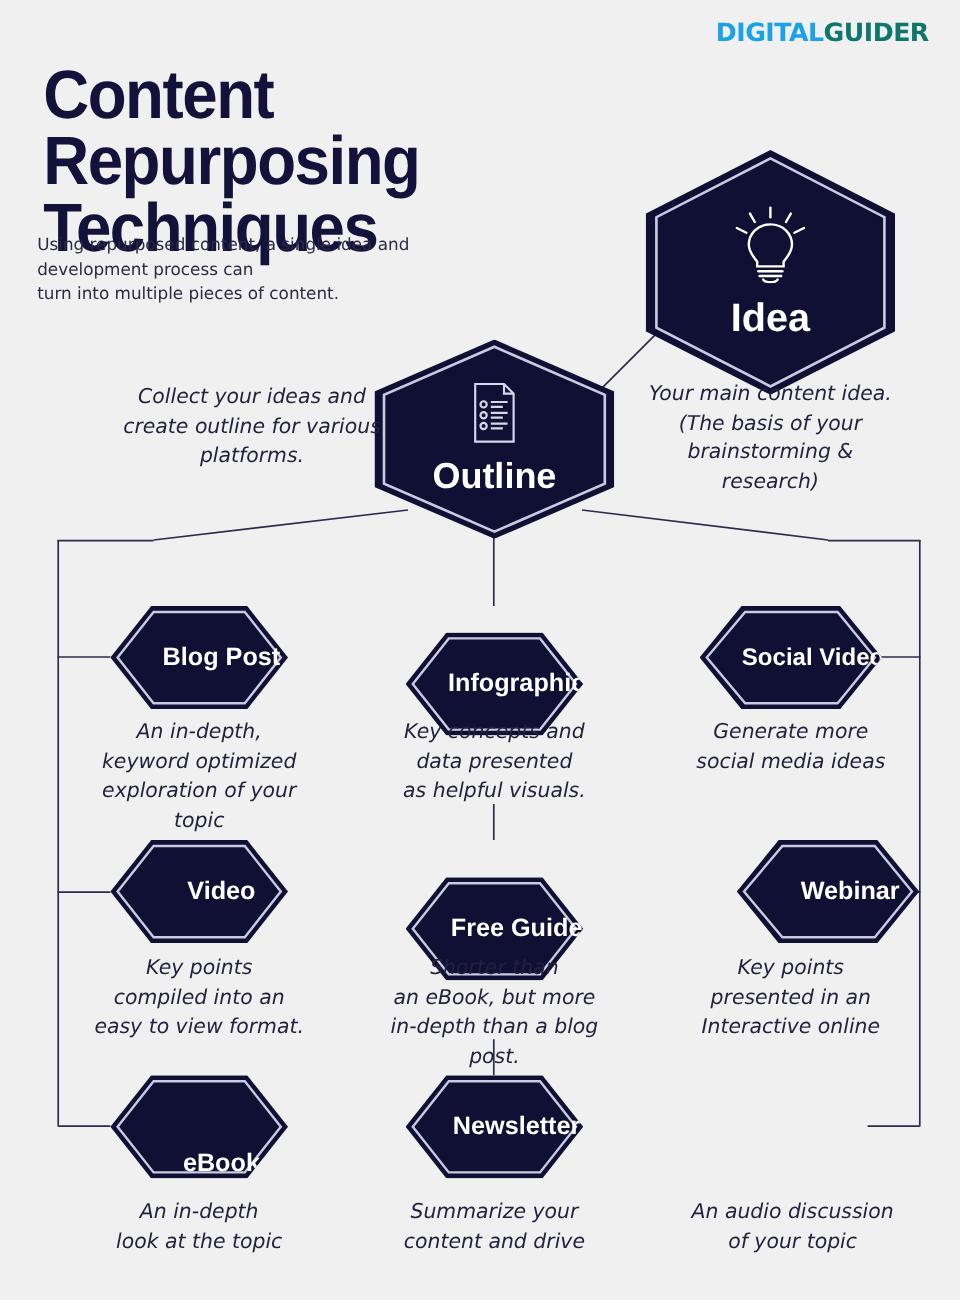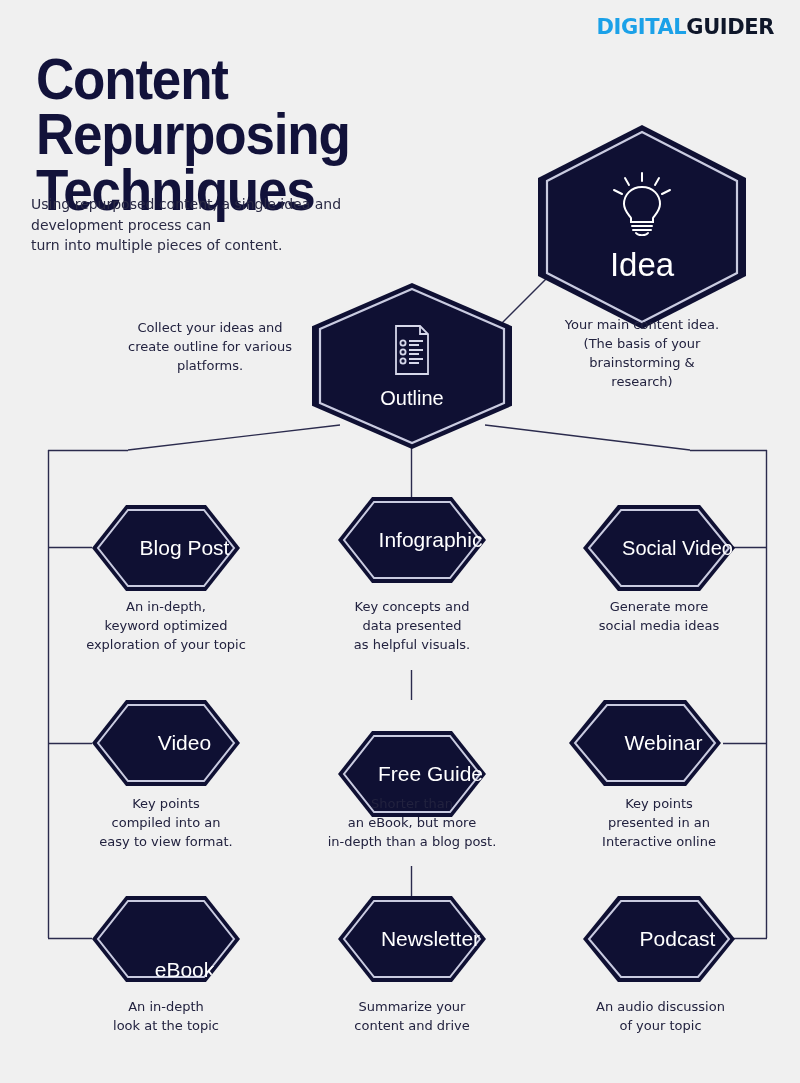--- a/index.html
+++ b/index.html
@@ -12,21 +12,21 @@
   #page{ position:relative; width:800px; height:1083px; background:#f0f0f0; }
 
   
   #logo{
     position:absolute; right:26px; top:17px;
     font-family:"DejaVu Sans", sans-serif;
     font-weight:bold; font-size:21px; letter-spacing:-0.4px;
     line-height:1;
   }
   #logo .blue{ color:#1ba1e8; }
-  #logo .red { color:#0f172a;margin-top:32px; }
+  #logo .red { color:#0f766e;margin-top:32px; }
 
   
   #title{
     position:absolute; left:36px; top:52px; width:520px;
     font-family:"Liberation Sans Narrow","Liberation Sans", sans-serif;
     font-weight:bold;
     font-size:57px; line-height:0.97;
     color:#12123a;
     letter-spacing:-1.3px;
     transform:scaleX(0.93); transform-origin:left top;
@@ -47,21 +47,21 @@
     flex-direction:column;
   }
   .hex .inner{
     position:absolute; left:0; top:0; width:100%; height:100%;
     pointer-events:none;
   }
   .hexlabel{
     position:relative; z-index:3;
     color:#ffffff;
     font-family:"Liberation Sans Narrow","Liberation Sans", sans-serif;
-    font-weight:normal;
+    font-weight:bold;
     letter-spacing:0px;
     white-space:nowrap;
   }
 
   
   .hex.big{
     width:208px; height:204px;
     clip-path:polygon(50% 0%, 100% 26%, 100% 74%, 50% 100%, 0% 74%, 0% 26%);
   }
   .hex.big .hexlabel{ font-size:33px; }
@@ -72,22 +72,23 @@
     clip-path:polygon(23% 0%, 77% 0%, 100% 50%, 77% 100%, 23% 100%, 0% 50%);
   }
   .hex.small .hexlabel{ font-size:21px;margin-left:37px; }
 
   .hexicon{ position:relative; z-index:3; margin-bottom:6px; }
 
   
   .desc{
     position:absolute;
     text-align:center;
-    font-size:13px; line-height:1.45;
+    font-size:17px; line-height:1.45;
     color:#22223f;
+    font-style:italic;
   }
 </style>
 </head>
 <body>
 
 <div id="page">
 
   <div id="logo">
     <span class="blue">DIGITAL</span><span class="red">GUIDER</span>
   </div>
@@ -169,21 +170,21 @@
           <circle cx="14" cy="38" r="2.6"></circle>
           <line x1="20" y1="18" x2="34" y2="18"></line>
           <line x1="20" y1="22" x2="30" y2="22"></line>
           <line x1="20" y1="27" x2="34" y2="27"></line>
           <line x1="20" y1="31" x2="30" y2="31"></line>
           <line x1="20" y1="36" x2="34" y2="36"></line>
           <line x1="20" y1="40" x2="30" y2="40"></line>
         </g>
       </svg>
     </span>
-    <span class="hexlabel" style="font-size:20px;">Outline</span>
+    <span class="hexlabel" style="font-size:30px;">Outline</span>
   </div>
   <div class="desc" style="left:100px; top:319px; width:220px; white-space:pre-line;">Collect your ideas and
 create outline for various
 platforms.</div>
 
   <div class="hex small" style="left:92px; top:505px;">
     <svg class="inner" viewBox="0 0 148 86">
       <polygon points="36,5 112,5 142,43 112,81 36,81 6,43" fill="none" stroke="#c9cbe0" stroke-width="2"></polygon>
     </svg>
     <span class="hexlabel">Blog Post</span>
@@ -204,21 +205,21 @@
 
   <div class="hex small" style="left:92px; top:896px;justify-content:flex-end;">
     <svg class="inner" viewBox="0 0 148 86">
       <polygon points="36,5 112,5 142,43 112,81 36,81 6,43" fill="none" stroke="#c9cbe0" stroke-width="2"></polygon>
     </svg>
     <span class="hexlabel">eBook</span>
   </div>
   <div class="desc" style="left:66px; top:998px; width:200px; white-space:pre-line;">An in-depth
 look at the topic</div>
 
-  <div class="hex small" style="left:338px; top:497px;">
+  <div class="hex small" style="left:338px; top:527px;">
     <svg class="inner" viewBox="0 0 148 86">
       <polygon points="36,5 112,5 142,43 112,81 36,81 6,43" fill="none" stroke="#c9cbe0" stroke-width="2"></polygon>
     </svg>
     <span class="hexlabel">Infographic</span>
   </div>
   <div class="desc" style="left:312px; top:598px; width:200px; white-space:pre-line;">Key concepts and
 data presented
 as helpful visuals.</div>
 
   <div class="hex small" style="left:338px; top:731px;">
@@ -242,32 +243,26 @@
 
   <div class="hex small" style="left:583px; top:505px; width:152px;">
     <svg class="inner" viewBox="0 0 152 86">
       <polygon points="38,5 115,5 146,43 115,81 38,81 6,43" fill="none" stroke="#c9cbe0" stroke-width="2"></polygon>
     </svg>
     <span class="hexlabel" style="font-size:20px;">Social Video</span>
   </div>
   <div class="desc" style="left:559px; top:598px; width:200px; white-space:pre-line;">Generate more
 social media ideas</div>
 
-  <div class="hex small" style="left:569px; top:700px; width:152px;">
+  <div class="hex small" style="left:614px; top:700px; width:152px;">
     <svg class="inner" viewBox="0 0 152 86">
       <polygon points="38,5 115,5 146,43 115,81 38,81 6,43" fill="none" stroke="#c9cbe0" stroke-width="2"></polygon>
     </svg>
     <span class="hexlabel">Webinar</span>
   </div>
   <div class="desc" style="left:559px; top:795px; width:200px; white-space:pre-line;">Key points
 presented in an
 Interactive online</div>
 
-  <div class="hex small" style="left:583px; top:896px; width:152px;">
-    <svg class="inner" viewBox="0 0 152 86">
-      <polygon points="38,5 115,5 146,43 115,81 38,81 6,43" fill="none" stroke="#c9cbe0" stroke-width="2"></polygon>
-    </svg>
-    <span class="hexlabel">Podcast</span>
-  </div>
   <div class="desc" style="left:553px; top:998px; width:215px; white-space:pre-line;">An audio discussion
 of your topic</div>
 
 </div>
 
 </body></html>

